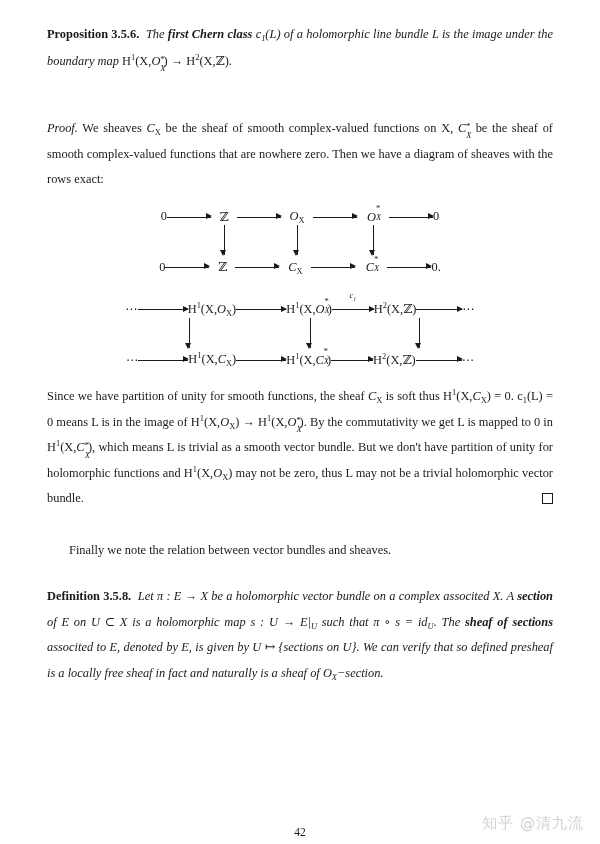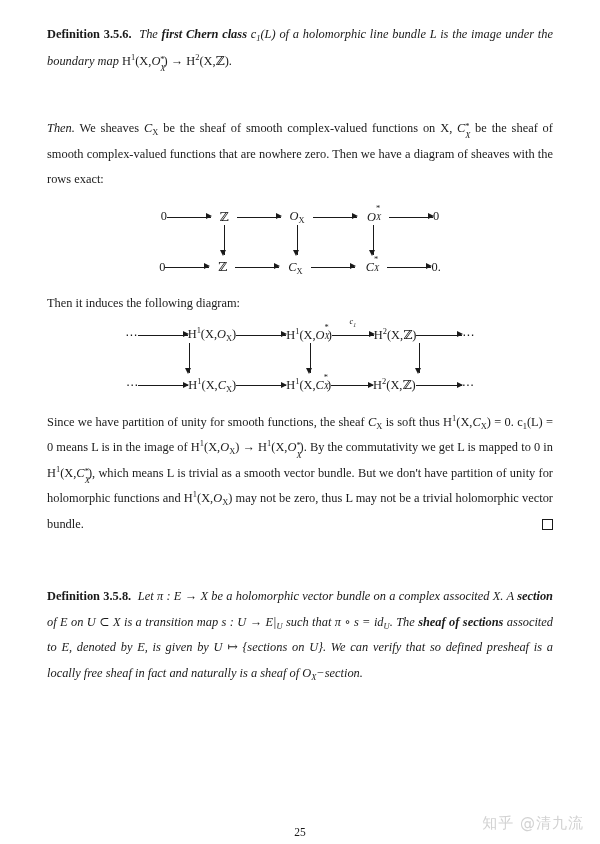--- a/index.html
+++ b/index.html
@@ -187,38 +187,38 @@
     user-select: none;
   }
 </style>
 </head>
 <body>
 
 <div class="page">
   <div class="content">
 
     <p class="para">
-      <span class="bold">Definition 3.5.6.</span>
+      <span class="bold">Proposition 3.5.6.</span>
       <span class="ital">
         &nbsp;<span>The</span>
         <span class="bolditalic">first Chern class</span>
         <span class="m"><span>c</span><sub class="x">1</sub></span><span>(L) of a holomorphic line bundle L is the image under the boundary map</span>
         <span class="m mr"><span class="m">H</span><sup class="x">1</sup><span class="m">(X,</span><span class="cal">O</span><span class="supsub"><i class="dn">X</i><i class="up">*</i></span>&nbsp;<span class="m">)</span></span>
         <span>→</span>
         <span class="m mr"><span class="m">H</span><sup class="x">2</sup><span class="m">(X,</span><span class="bb">ℤ</span><span class="m">).</span></span>
       </span>
     </p>
 
     <div class="block-gap-lg"></div>
 
 
     <div class="block-gap-lg"></div>
 
     <p class="para">
-      <span class="ital">Then.</span>
+      <span class="ital">Proof.</span>
       <span>
         <span>We sheaves</span>
         <span class="cal">C</span><sub class="x">X</sub>
         <span>be the sheaf of smooth complex-valued functions on</span>
         <span class="m">X</span><span>,</span>
         <span class="cal">C</span><span class="supsub"><i class="dn">X</i><i class="up">*</i></span>&nbsp;
         <span>be the sheaf of smooth complex-valued functions that are nowhere zero. Then we have a diagram of sheaves with the rows exact:</span>
       </span>
     </p>
 
@@ -297,21 +297,20 @@
         <span class="arrow-h" style="width:44px">
             <span class="shaft"></span>
             <span class="head"></span>
           </span>
         <span class="dcell">0.</span>
       </div>
     </div>
 
     <div class="block-gap-md"></div>
 
-    <p class="para">Then it induces the following diagram:</p>
 
     <div class="block-gap-sm"></div>
 
     <div class="diagram">
 
       <div class="drow">
         <span class="dcell">⋯</span>
         <span class="arrow-h" style="width:50px">
             <span class="shaft"></span>
             <span class="head"></span>
@@ -398,35 +397,36 @@
       <span class="m">H</span><sup class="x">1</sup><span class="m">(X,</span><span class="cal">O</span><span class="supsub"><i class="dn">X</i><i class="up">*</i></span>&nbsp;<span class="m">)</span>.
       By the commutativity we get <span class="m">L</span> is mapped to 0 in
       <span class="m">H</span><sup class="x">1</sup><span class="m">(X,</span><span class="cal">C</span><span class="supsub"><i class="dn">X</i><i class="up">*</i></span>&nbsp;<span class="m">)</span>, which means <span class="m">L</span>
       is trivial as a smooth vector bundle. But we don't have partition of unity for
       holomorphic functions and <span class="m">H</span><sup class="x">1</sup><span class="m">(X,</span><span class="cal">O</span><sub class="x">X</sub><span class="m">)</span> may not be zero, thus <span class="m">L</span> may not be a
       trivial holomorphic vector bundle.<span class="qed"></span>
     </p>
 
     <div class="block-gap-lg" style="height:26px"></div>
 
+    <p class="para indent">Finally we note the relation between vector bundles and sheaves.</p>
 
     <div class="block-gap-lg"></div>
 
     <p class="para">
       <span class="bold">Definition 3.5.8.</span>
       <span class="ital">
         &nbsp;<span>Let π : E → X be a holomorphic vector bundle on a complex associted X. A</span>
         <span class="bolditalic">section</span>
-        <span>of E on U ⊂ X is a transition map s : U → E|</span><sub class="x">U</sub>
+        <span>of E on U ⊂ X is a holomorphic map s : U → E|</span><sub class="x">U</sub>
         <span>such that π ∘ s = id</span><sub class="x">U</sub><span>. The</span>
         <span class="bolditalic">sheaf of sections</span>
         <span>associted to E, denoted by E, is given by U ↦ {sections on U}. We can verify that so defined presheaf is a locally free sheaf in fact and naturally is a sheaf of O</span><sub class="x">X</sub><span>−section.</span>
       </span>
     </p>
 
     <div class="block-gap-lg" style="height:24px"></div>
 
 
   </div>
 
-  <div class="pagenum">25</div>
+  <div class="pagenum">42</div>
   <div class="watermark">知乎 @清九流</div>
 </div>
 
 </body></html>

